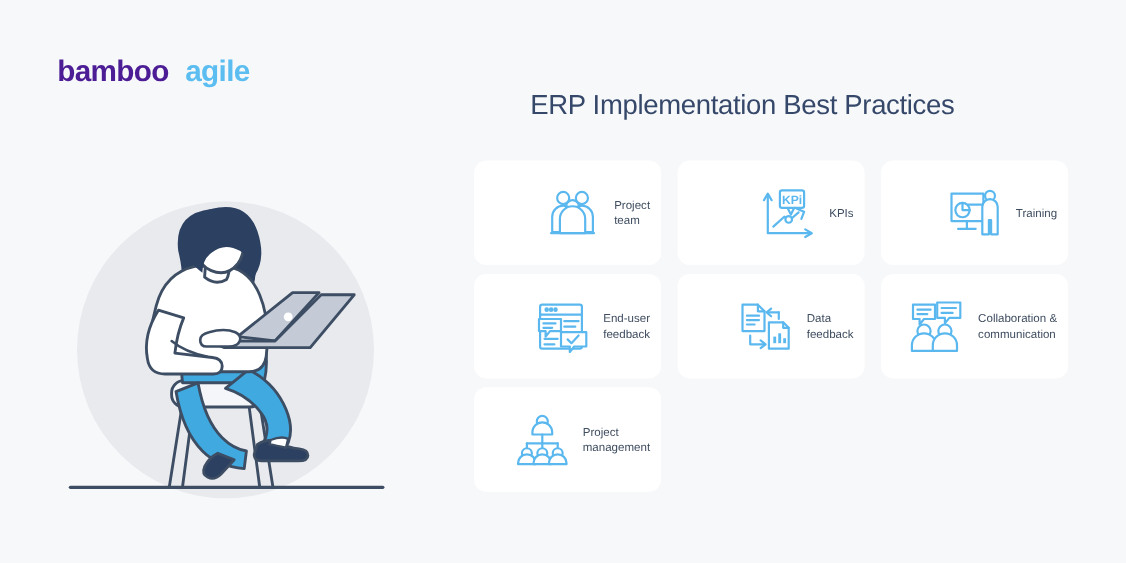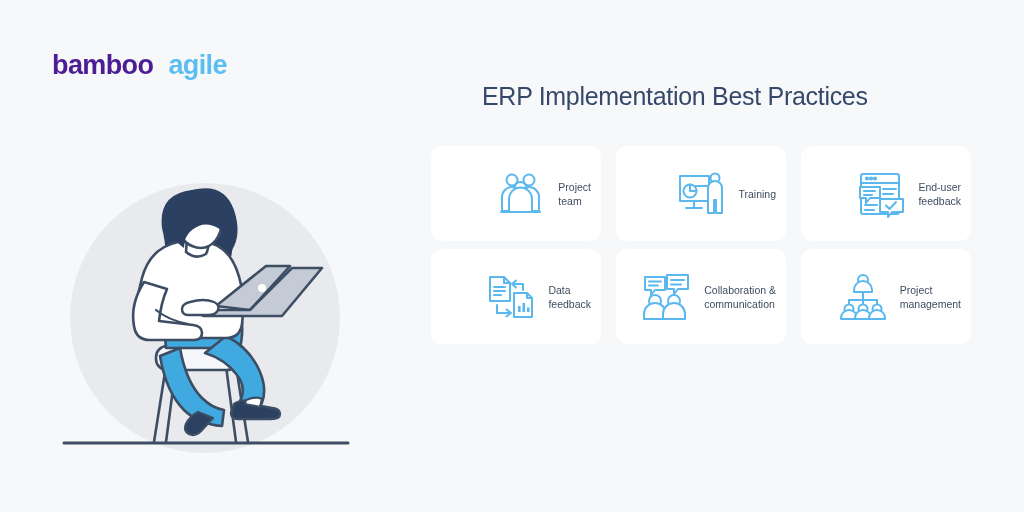--- a/index.html
+++ b/index.html
@@ -142,20 +142,38 @@
           <path d="M13 41 V28 a11.5 11.5 0 0 1 23 0 V41 Z" fill="#fff"></path>
         <line x1="5" y1="41" x2="44" y2="41"></line>
       </svg>
     </span>
     <span class="lbl">
       <span>Project</span><br><span>team</span>
     </span>
   </div>
 
 
+  <div class="card">
+    <span class="ico">
+      <svg width="52" height="48" viewBox="0 0 52 48" fill="none" stroke="#5bb8ef" stroke-width="2" stroke-linejoin="round" stroke-linecap="round">
+        <path d="M7 8 V42 H45"></path>
+          <path d="M3.5 12 L7 6 L10.5 12"></path>
+          <path d="M41 38.5 L47 42 L41 45.5"></path>
+        <rect x="18" y="3" width="22" height="16" rx="2" fill="#fff"></rect>
+        <path d="M25 19 L28 25 L31 19"></path>
+        <text x="29" y="15" font-family="Liberation Sans, sans-serif" font-size="11" font-weight="bold" fill="#5bb8ef" stroke="none" text-anchor="middle">KPi</text>
+        <path d="M12 36 L22 27 L27 30 L35 23"></path>
+        <path d="M33 19.5 L40 22.5 L37.5 29"></path>
+        <circle cx="26" cy="29.5" r="3" fill="#fff"></circle>
+      </svg>
+    </span>
+    <span class="lbl">
+      <span>KPIs</span>
+    </span>
+  </div>
 
   <div class="card">
     <span class="ico">
       <svg width="52" height="48" viewBox="0 0 52 48" fill="none" stroke="#5bb8ef" stroke-width="2" stroke-linejoin="round" stroke-linecap="round">
         <rect x="5" y="6" width="29" height="25" fill="#fff"></rect>
         <line x1="19" y1="31" x2="19" y2="38"></line>
           <line x1="11" y1="38" x2="27" y2="38"></line>
         <circle cx="15" cy="21" r="6.5" fill="#fff"></circle>
           <path d="M15 14.5 V21 H21.5"></path>
         <circle cx="40" cy="8" r="4.5" fill="#fff"></circle>

